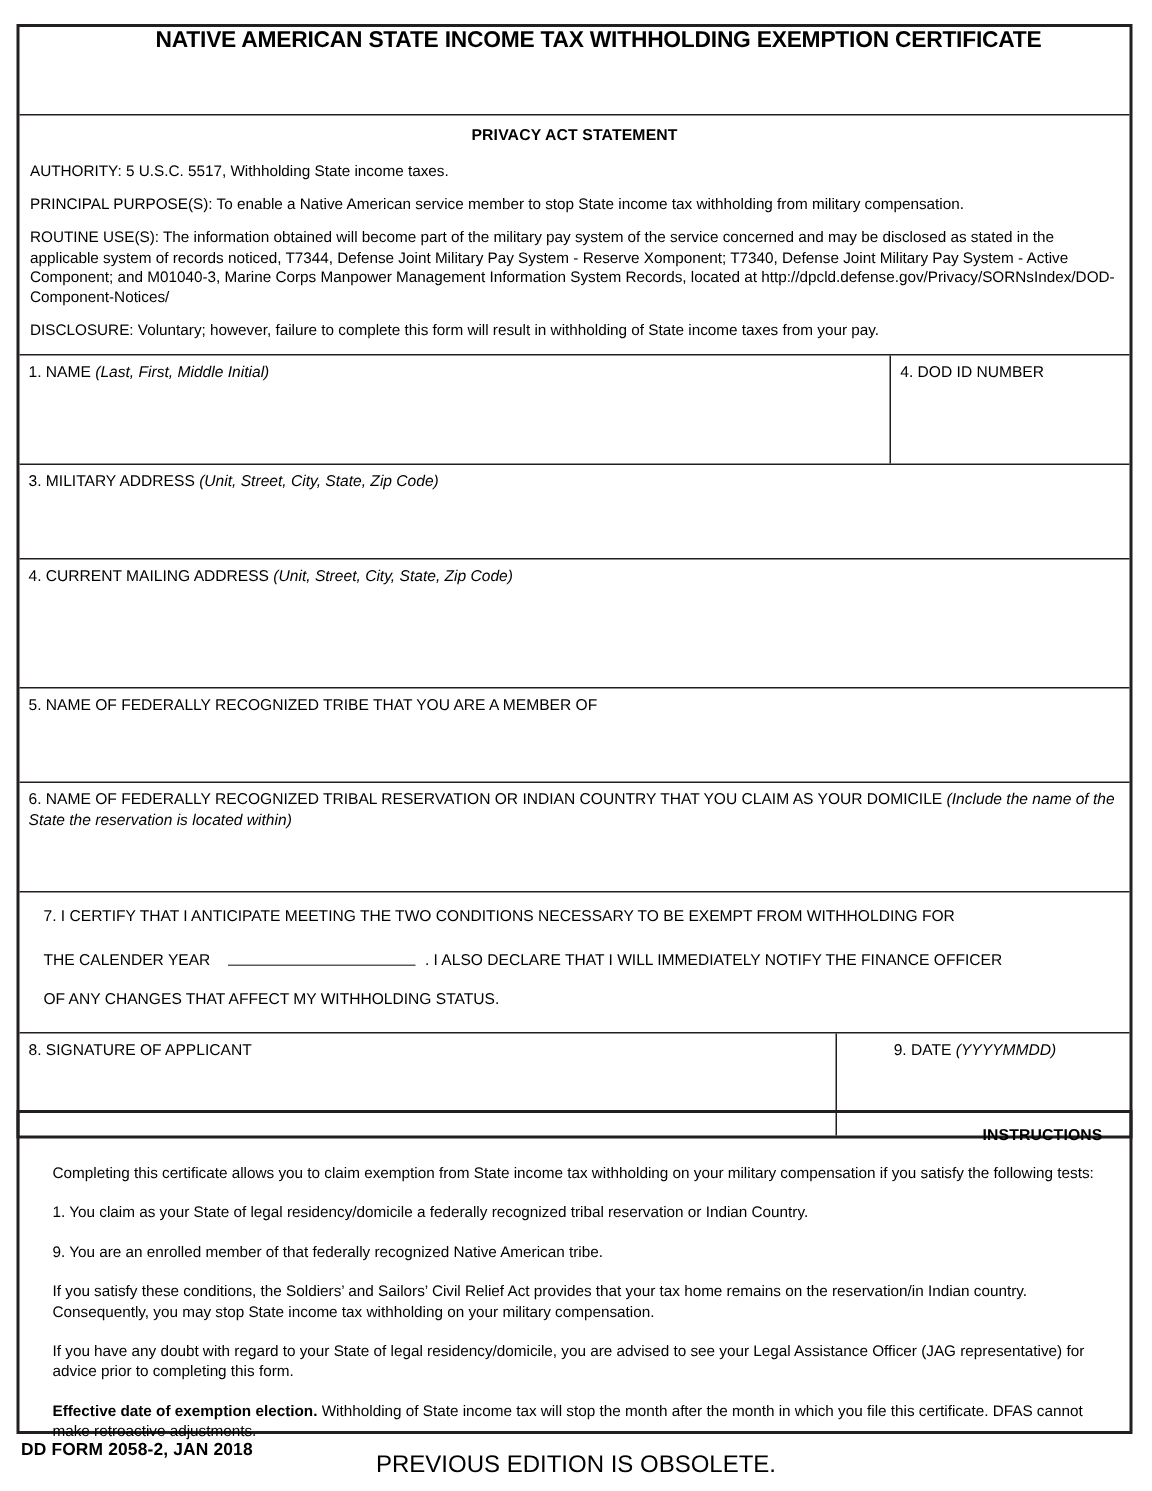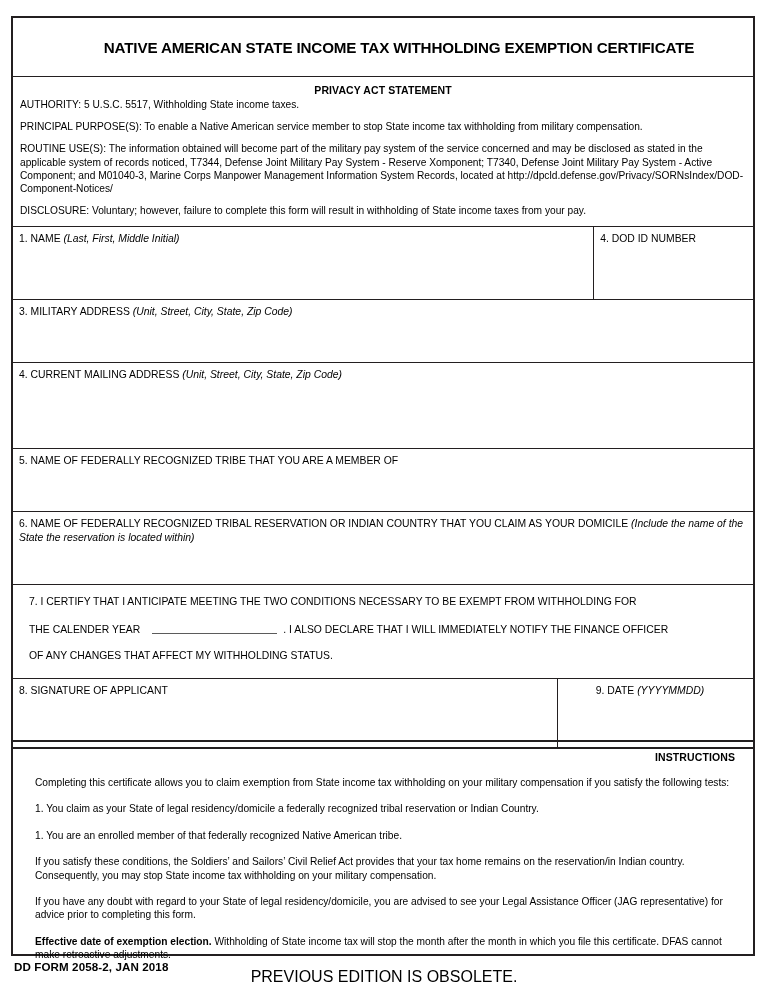--- a/index.html
+++ b/index.html
@@ -33,38 +33,38 @@
     border-bottom: 1.5px solid #231f20;
     box-sizing: border-box;
     position: relative;
   }
   .row:last-child { border-bottom: none; }
 
   
   .title-row {
     height: 59px;
     display: flex;
-    align-items: center;
+    align-items: flex-start;
     justify-content: center;
     padding-left: 32px;
   }
   .form-title {
     font-size: 15.2px;
     font-weight: bold;
     letter-spacing: -0.15px;
     text-align: center;
   }
 
   
   .privacy-row { padding: 7px 7px 9px 7px; }
   .privacy-heading {
     text-align: center;
     font-size: 10.5px;
     font-weight: bold;
-    margin-bottom: 2px;
+    margin-bottom: 12px;
     letter-spacing: 0.1px;
   }
   .privacy-p {
     font-size: 10.2px;
     line-height: 13.2px;
     margin: 0 0 9px 0;
     text-align: left;
   }
   .privacy-p:last-child { margin-bottom: 0; }
 
@@ -232,21 +232,21 @@
         </div>
       </div>
     </div>
 
   </div>
 
   <div class="instructions-box">
     <div class="instructions-heading">INSTRUCTIONS</div>
     <p class="instr-p">Completing this certificate allows you to claim exemption from State income tax withholding on your military compensation if you satisfy the following tests:</p>
     <p class="instr-p">1. You claim as your State of legal residency/domicile a federally recognized tribal reservation or Indian Country.</p>
-    <p class="instr-p">1. You are an enrolled member of that federally recognized Native American tribe.</p>
+    <p class="instr-p">9. You are an enrolled member of that federally recognized Native American tribe.</p>
     <p class="instr-p">If you satisfy these conditions, the Soldiers’ and Sailors’ Civil Relief Act provides that your tax home remains on the reservation/in Indian country. Consequently, you may stop State income tax withholding on your military compensation.</p>
     <p class="instr-p">If you have any doubt with regard to your State of legal residency/domicile, you are advised to see your Legal Assistance Officer (JAG representative) for advice prior to completing this form.</p>
     <p class="instr-p"><b>Effective date of exemption election.</b><span> Withholding of State income tax will stop the month after the month in which you file this certificate. DFAS cannot make retroactive adjustments.</span></p>
   </div>
 
   <div class="footer-form-id">DD FORM 2058-2, JAN 2018</div>
   <div class="footer-note">PREVIOUS EDITION IS OBSOLETE.</div>
 
 </div>
 

